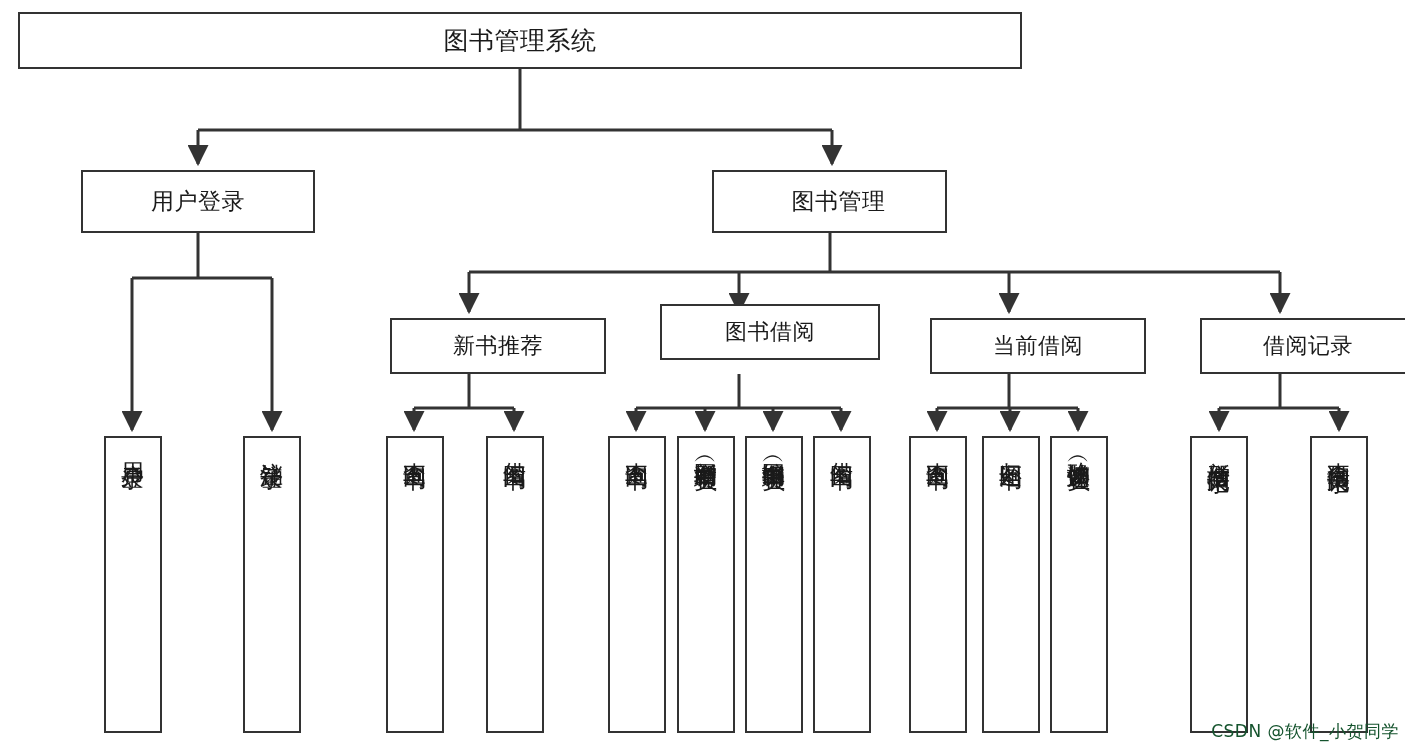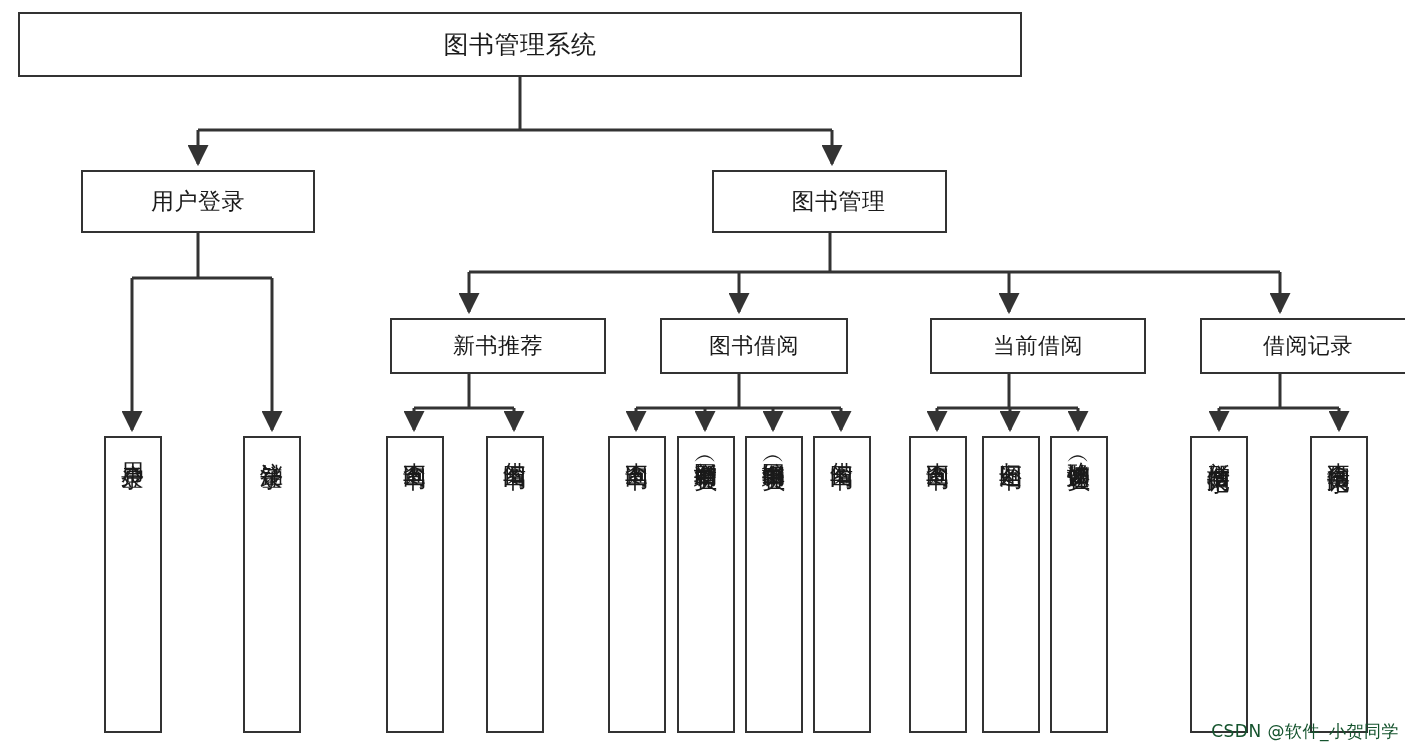--- a/index.html
+++ b/index.html
@@ -42,21 +42,21 @@
   }
   .node .label {
     display: block;
     letter-spacing: 0.5px;
   }
   
   .node.root {
     left: 18px;
     top: 12px;
     width: 1004px;
-    height: 65px;
+    height: 57px;
   }
   .node.root .label { font-size: 25px; }
 
   
   .node.lvl2 {
     height: 63px;
   }
   .node.lvl2 .label { font-size: 23px; }
 
   
@@ -164,21 +164,21 @@
   <div class="node lvl2" style="left:81px; top:170px; width:234px;">
     <span class="label">用户登录</span>
   </div>
   <div class="node lvl2" style="left:712px; top:170px; width:235px;padding-left:18px;">
     <span class="label">图书管理</span>
   </div>
 
   <div class="node lvl3" style="left:362px; top:318px; width:216px;">
     <span class="label">新书推荐</span>
   </div>
-  <div class="node lvl3" style="left:632px; top:318px; width:188px;">
+  <div class="node lvl3" style="left:632px; top:304px; width:220px;">
     <span class="label">图书借阅</span>
   </div>
   <div class="node lvl3" style="left:1172px; top:318px; width:216px;">
     <span class="label">借阅记录</span>
   </div>
   <div class="node lvl3" style="left:902px; top:318px; width:216px;">
     <span class="label">当前借阅</span>
   </div>
 
   <div class="node leaf" style="left:104px;">

